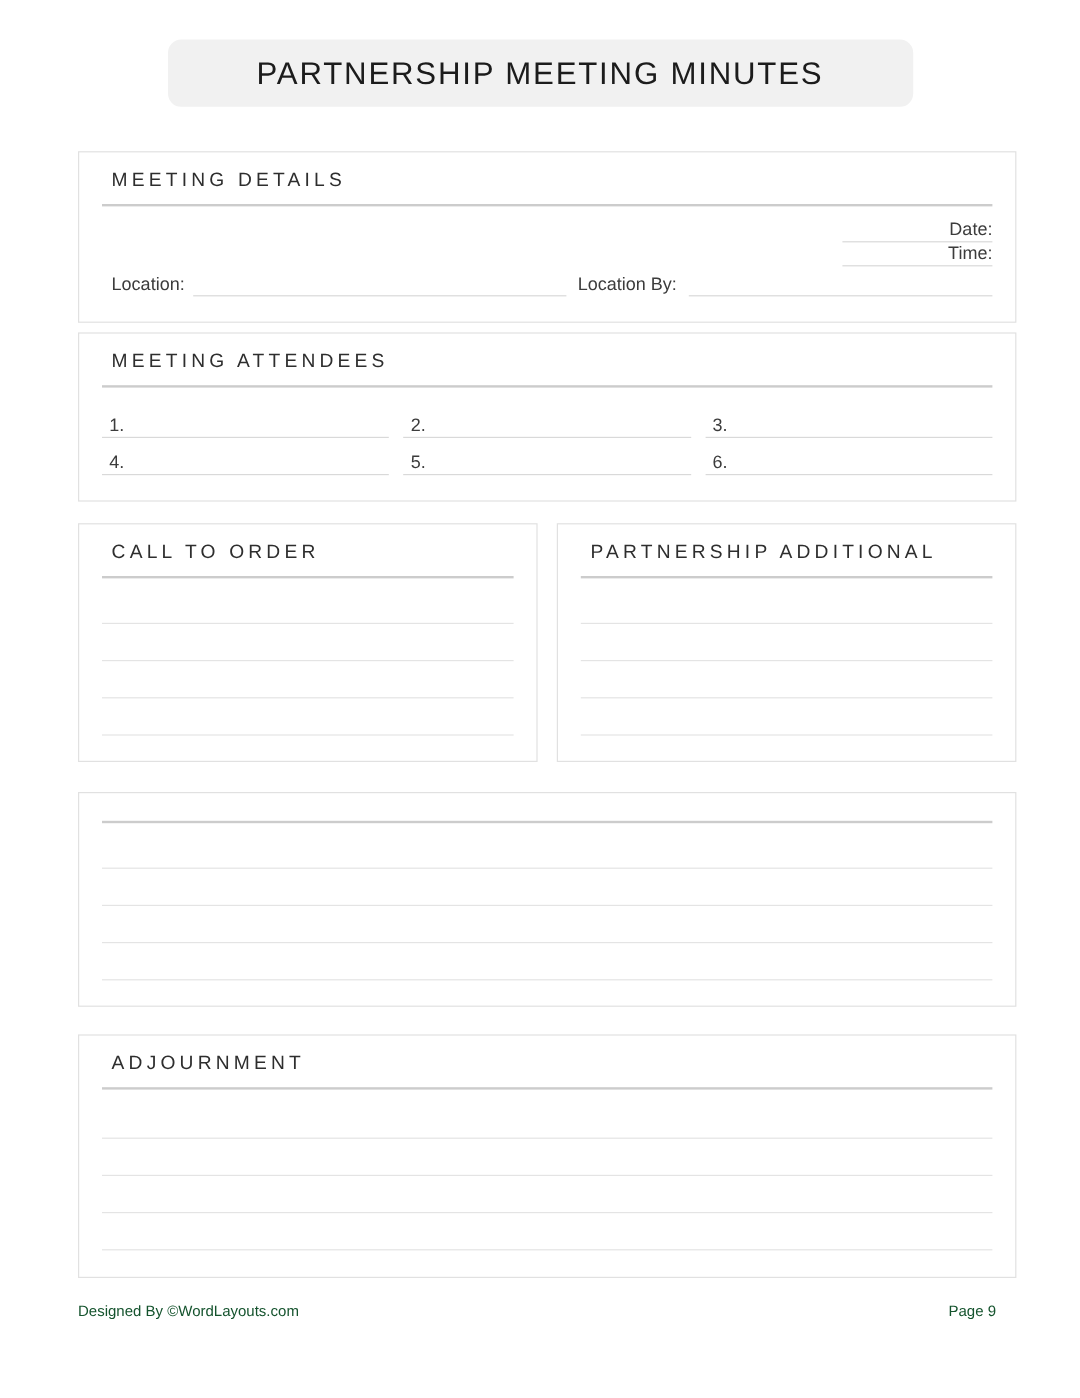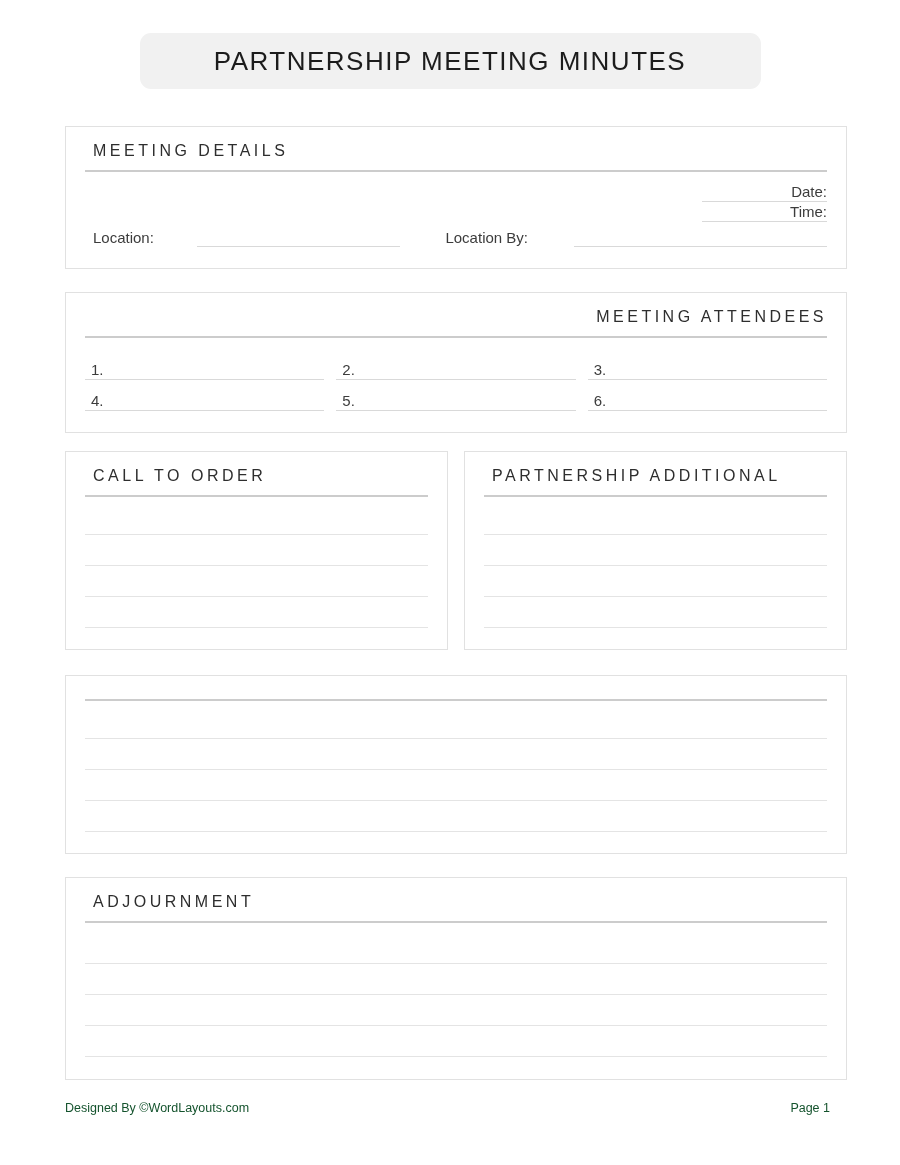--- a/index.html
+++ b/index.html
@@ -46,29 +46,29 @@
   .card h2{
     margin:0 0 0 8px;
     font-size:16px;line-height:20px;
     font-weight:400;letter-spacing:3.5px;
     color:var(--heading-text);
     white-space:nowrap;
   }
   .heading-rule{height:2px;background:var(--heading-rule);margin-top:9px;}
 
   .mt-title{margin-top:37px;}
-  .mt-attendees{margin-top:23px;text-align:right;}
+  .mt-attendees{margin-top:8px;}
   .mt-row1{margin-top:18px;}
   .mt-row2{margin-top:25px;}
   .mt-adjourn{margin-top:23px;}
 
   
   .fields{margin-left:8px;}
   .field-row{display:flex;align-items:flex-end;height:32px;}
-  .field-row.second{height:33px;gap:36px;}
+  .field-row.second{height:33px;}
   .field-row:first-child{margin-top:10px;flex-direction:column;}
   .field-label{font-size:15px;line-height:19px;color:var(--body-text);white-space:nowrap;}
   .fill-line{height:0;border-bottom:1px solid var(--field-line);}
   .line-date{width:125px;margin-left:36px;}
   .flex-spacer{flex:1;}
   .line-time{width:125px;margin-left:9px;}
   .line-location{flex:1;margin:0 9px 0 7px;}
   .line-requested{width:253px;margin-left:10px;}
 
   
@@ -190,17 +190,17 @@
       <div class="note-lines">
           <div class="blank-line"></div>
           <div class="blank-line"></div>
           <div class="blank-line"></div>
           <div class="blank-line"></div>
         </div>
     </section>
 
     <div class="footer">
       <span>Designed By ©WordLayouts.com</span>
-      <span class="page-num">Page 1</span>
+      <span class="page-num">Page 9</span>
     </div>
 
   </div>
 </div>
 
 </body></html>

